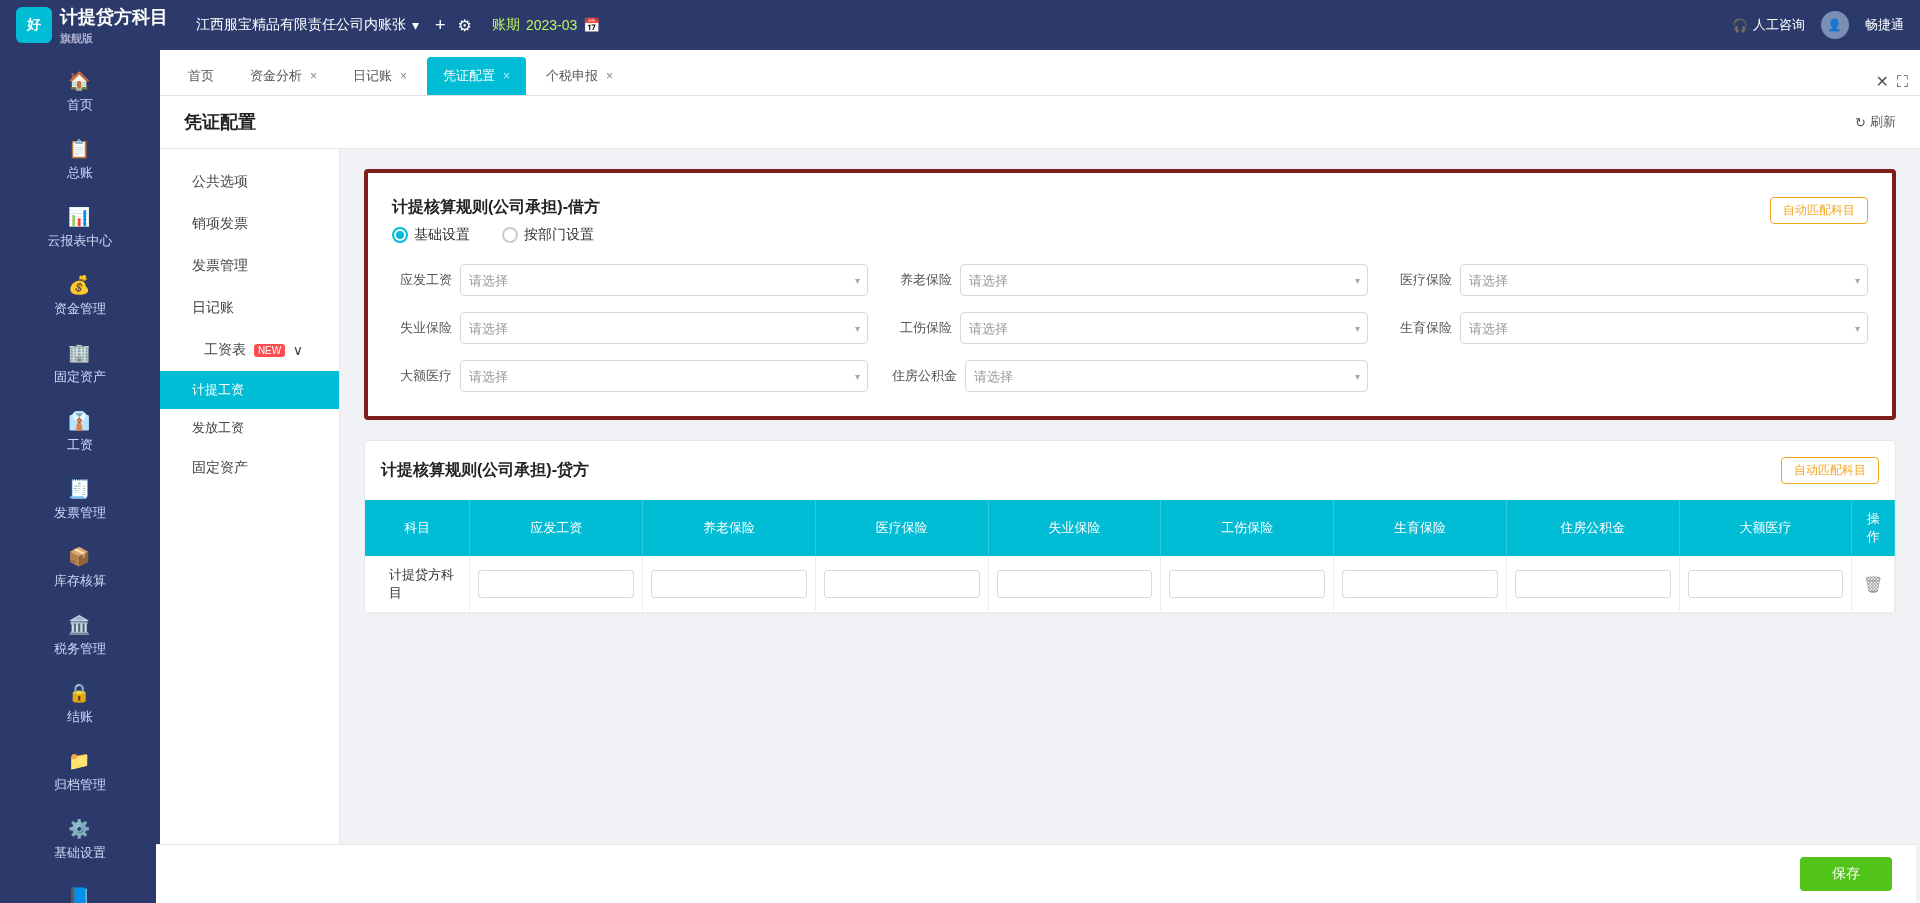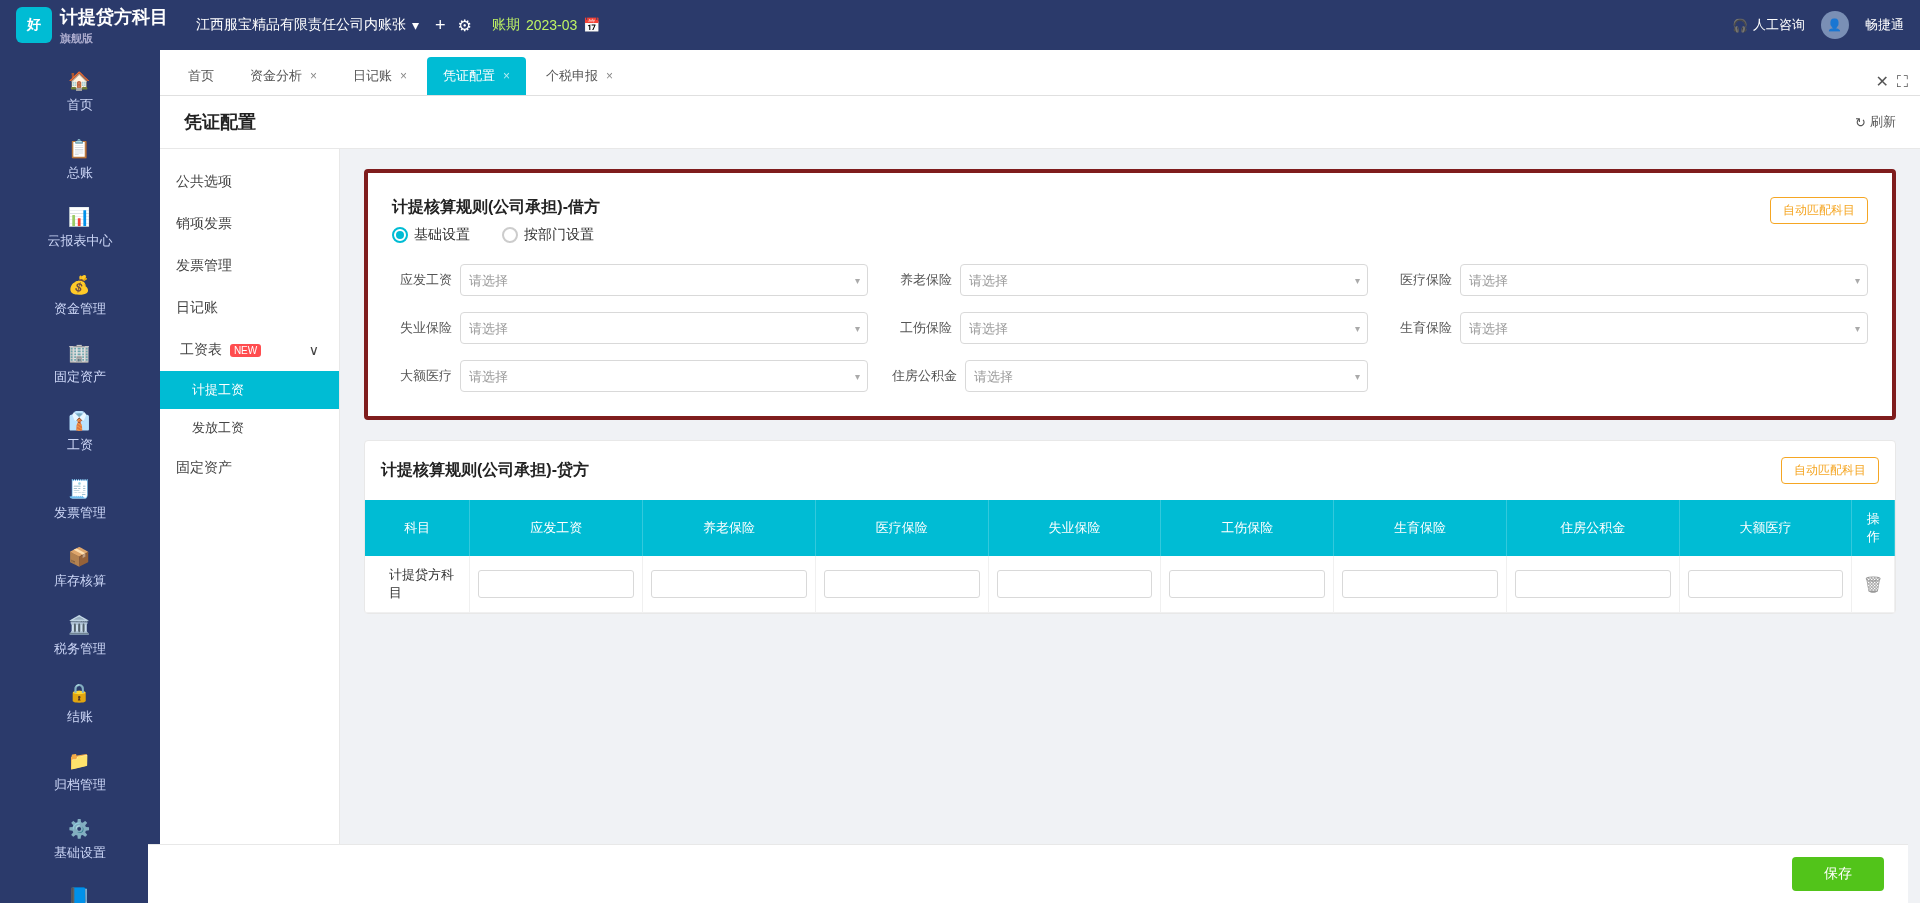--- a/index.html
+++ b/index.html
@@ -177,34 +177,35 @@
     
     .left-nav {
       width: 180px;
       background: white;
       border-right: 1px solid #e8e8e8;
       padding: 12px 0;
       flex-shrink: 0;
       overflow-y: auto;
     }
     .left-nav-item {
-      padding: 12px 16px;
+      padding: 12px 32px;
       font-size: 14px;
       color: #444;
       cursor: pointer;
       position: relative;
     }
     .left-nav-group {
-      padding: 12px 20px;
+      padding: 12px 36px;
       font-size: 14px;
       color: #444;
       cursor: pointer;
       display: flex;
       align-items: center;
       justify-content: space-between;
+      margin-left: 8px;
     }
     .new-badge {
       background: #ff4d4f;
       color: white;
       font-size: 10px;
       padding: 1px 4px;
       border-radius: 3px;
       margin-left: 4px;
     }
     .left-nav-sub {
@@ -680,15 +681,15 @@
           </table>
         </div>
 
         <div style="height:60px;"></div>
 
       </div>
     </div>
   </div>
 </div>
 
-<div class="save-area" style="position:fixed;bottom:0;right:12px;width:calc(1920px - 160px);padding:12px 24px;background:white;border-top:1px solid #e8e8e8;display:flex;justify-content:flex-end;z-index:100;">
+<div class="save-area" style="position:fixed;bottom:0;right:4px;width:calc(1920px - 160px);padding:12px 24px;background:white;border-top:1px solid #e8e8e8;display:flex;justify-content:flex-end;z-index:100;">
   <button class="save-btn">保存</button>
 </div>
 
 </body></html>

